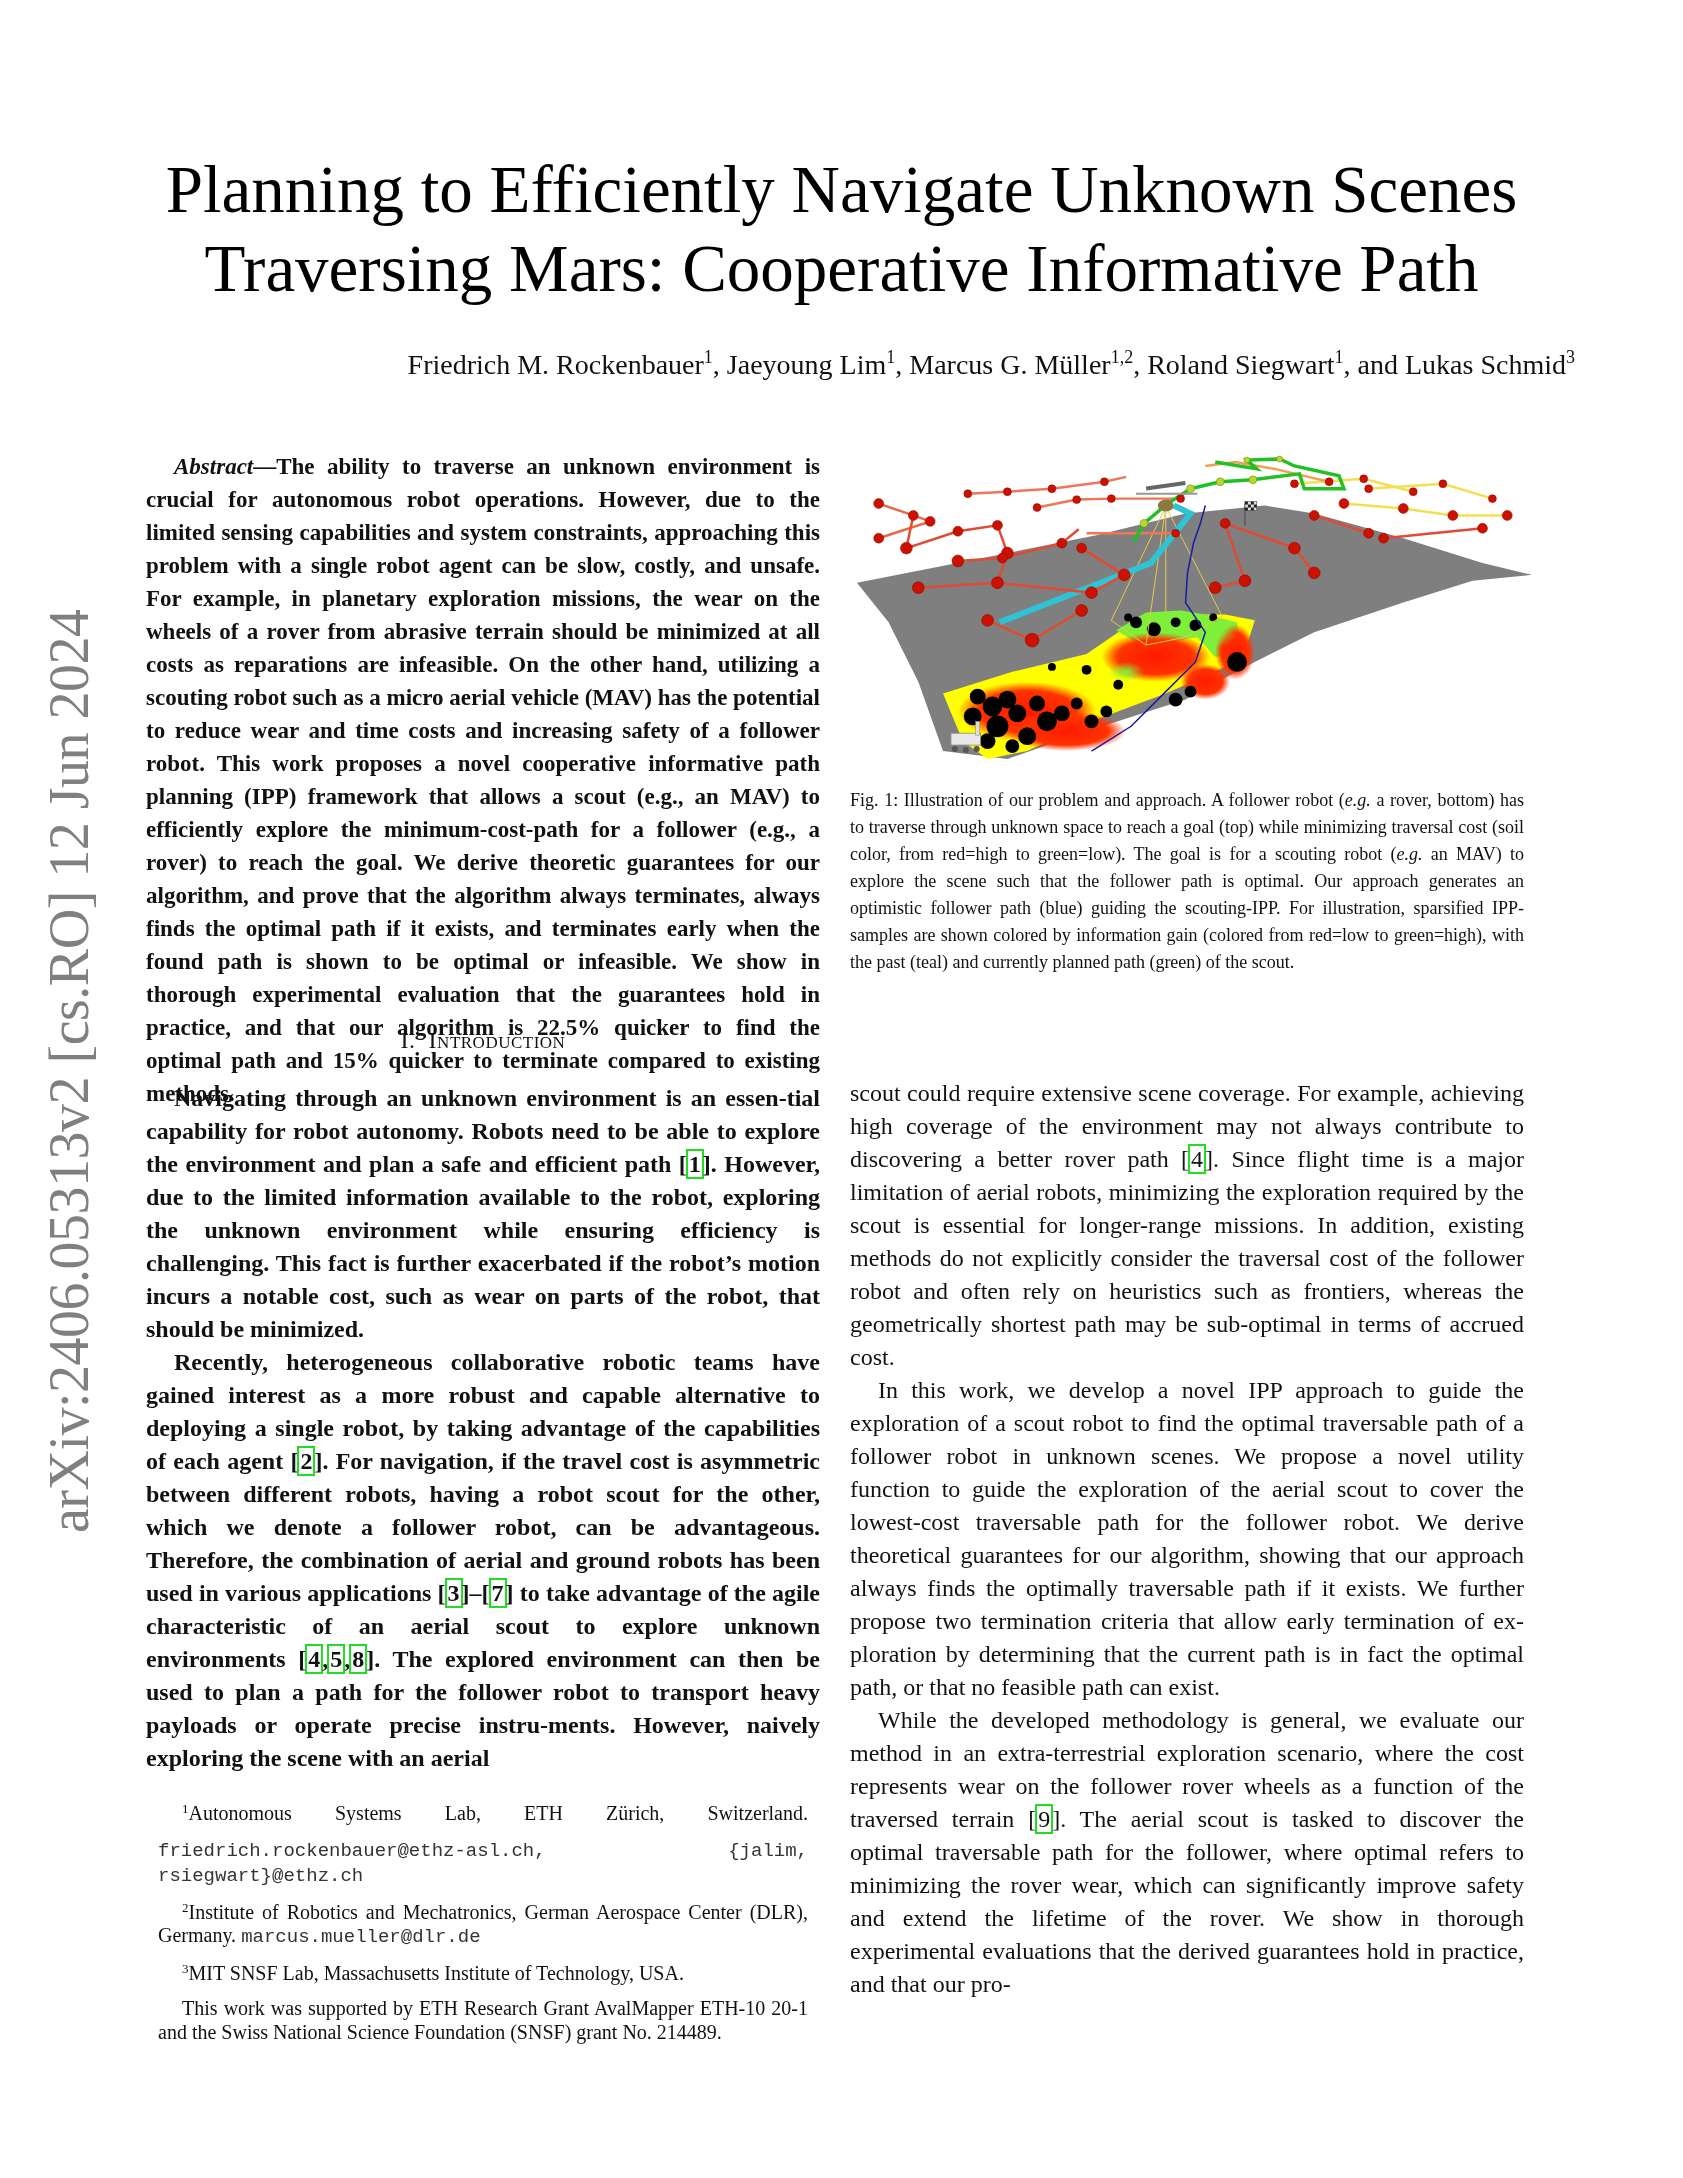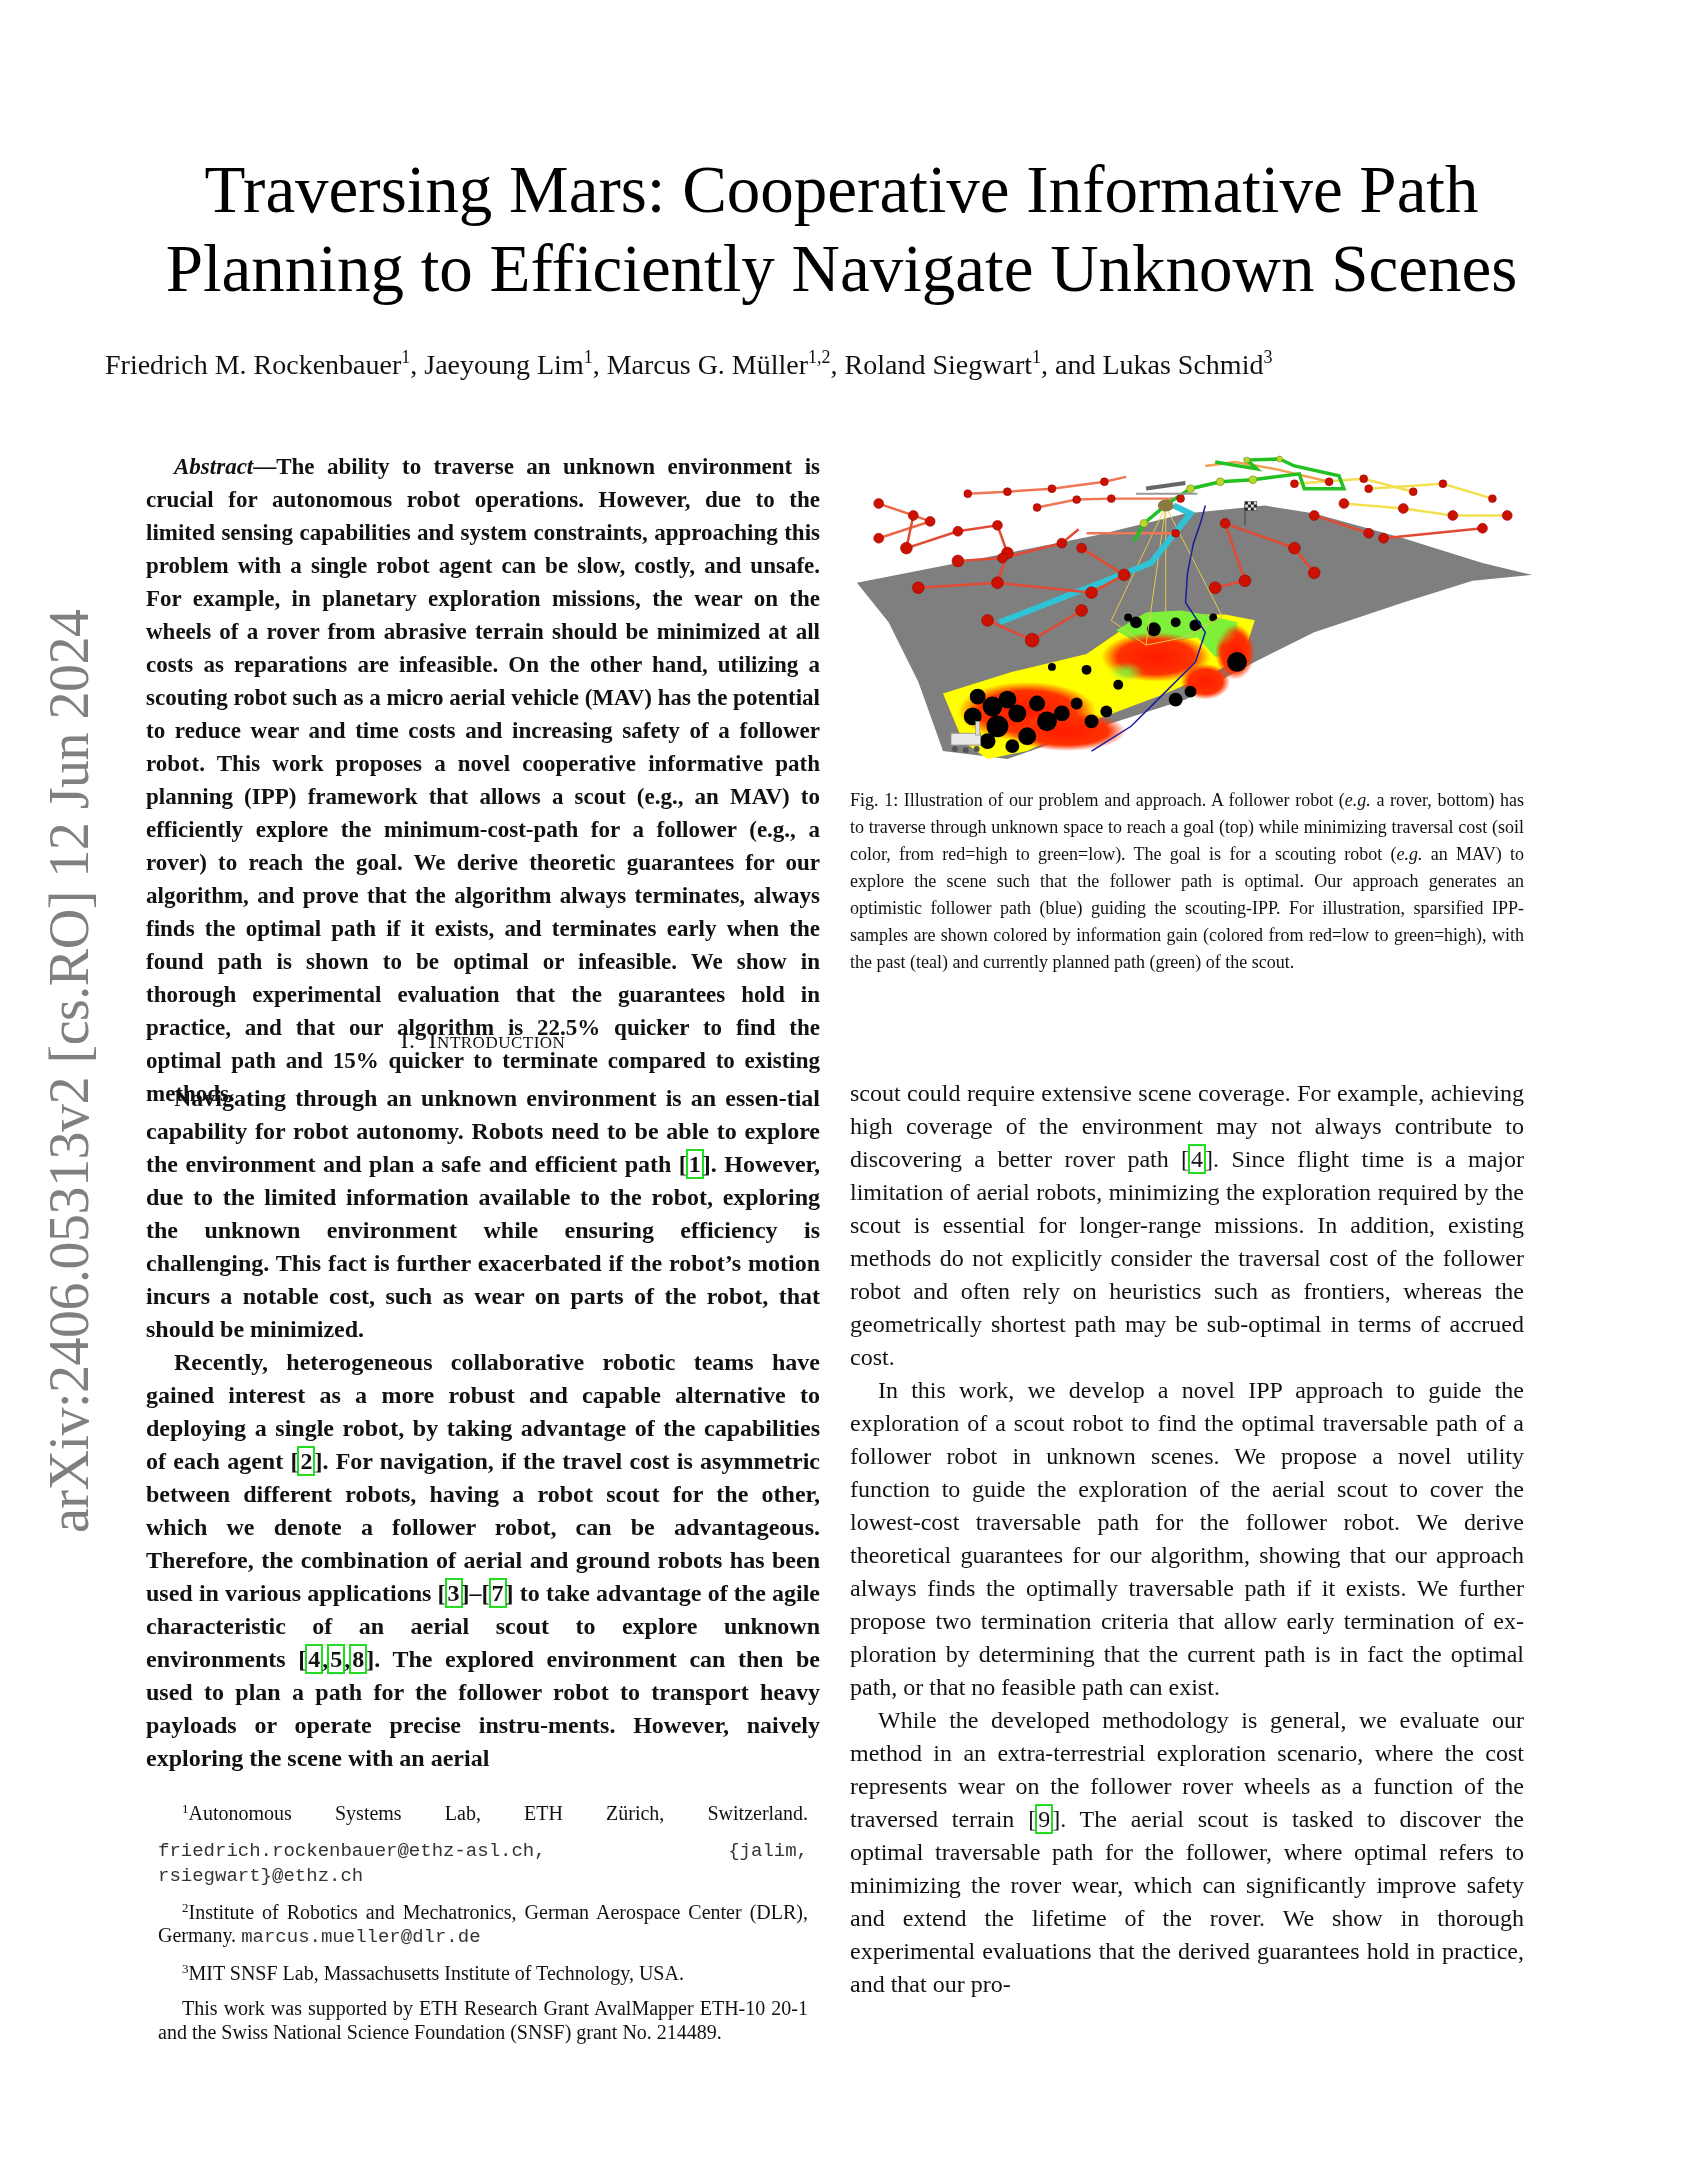--- a/index.html
+++ b/index.html
@@ -6,21 +6,21 @@
   body { width: 1683px; height: 2178px; position: relative; overflow: hidden;
          font-family: "Liberation Serif", "DejaVu Serif", serif; color: #111; }
   .abs { position: absolute; }
   #arxiv-stamp {
     left: 40px; top: 1533px; transform-origin: 0 0; transform: rotate(-90deg);
     font-family: "Liberation Serif", serif; font-size: 56px; color: #808080;
     white-space: nowrap; letter-spacing: -0.5px; line-height: 59px;
   }
   #title { left: 99px; width: 1485px; top: 150px; text-align: center;
            font-size: 67px; line-height: 79px; color: #000; }
-  #authors { left: 105px; width: 1485px; top: 348px; text-align: left;
+  #authors { left: 90px; width: 1485px; top: 348px; text-align: right;
              font-size: 28px; line-height: 34px; }
   #authors sup { font-size: 18px; vertical-align: 11px; line-height: 0; }
   .col { width: 674px; font-size: 24px; line-height: 33px; text-align: justify;
          hyphens: manual; }
   .col p { margin: 0; text-indent: 28px; }
   .col p.noindent { text-indent: 0; }
   #abstract { top: 450px; font-weight: bold; font-size: 23px; line-height: 33px; }
   #abstract .lead { font-style: italic; }
   #intro-heading { left: 146px; width: 674px; top: 1025px; text-align: center;
                    font-size: 24px; line-height: 30px; font-variant: small-caps; letter-spacing: 0.5px; }
@@ -37,22 +37,22 @@
   #footnotes sup { font-size: 13px; vertical-align: 7px; line-height: 0; }
   .mono { font-family: "Liberation Mono", "DejaVu Sans Mono", monospace; font-size: 19px; color: #333; }
   .fn-spread { text-align: justify; text-align-last: justify; }
 </style>
 </head>
 <body>
 
 <div id="arxiv-stamp" class="abs">arXiv:2406.05313v2  [cs.RO]  12 Jun 2024</div>
 
 <div id="title" class="abs">
+  <div>Planning to Efficiently Navigate Unknown Scenes</div>
   <div>Traversing Mars: Cooperative Informative Path</div>
-  <div>Planning to Efficiently Navigate Unknown Scenes</div>
 </div>
 
 <div id="authors" class="abs">
   <span><span>Friedrich M. Rockenbauer</span><sup>1</sup><span>, </span></span><span><span>Jaeyoung Lim</span><sup>1</sup><span>, </span></span><span><span>Marcus G. Müller</span><sup>1,2</sup><span>, </span></span><span><span>Roland Siegwart</span><sup>1</sup><span>, and </span></span><span><span>Lukas Schmid</span><sup>3</sup></span>
 </div>
 
 <div id="abstract" class="abs col" style="left:146px;">
   <p><span class="lead">Abstract</span><span>—The ability to traverse an unknown environment is crucial for autonomous robot operations. However, due to the limited sensing capabilities and system constraints, approaching this problem with a single robot agent can be slow, costly, and unsafe. For example, in planetary exploration missions, the wear on the wheels of a rover from abrasive terrain should be minimized at all costs as reparations are infeasible. On the other hand, utilizing a scouting robot such as a micro aerial vehicle (MAV) has the potential to reduce wear and time costs and increasing safety of a follower robot. This work proposes a novel cooperative informative path planning (IPP) framework that allows a scout (e.g., an MAV) to efficiently explore the minimum-cost-path for a follower (e.g., a rover) to reach the goal. We derive theoretic guarantees for our algorithm, and prove that the algorithm always terminates, always finds the optimal path if it exists, and terminates early when the found path is shown to be optimal or infeasible. We show in thorough experimental evaluation that the guarantees hold in practice, and that our algorithm is 22.5% quicker to find the optimal path and 15% quicker to terminate compared to existing methods.</span></p>
 </div>
 

